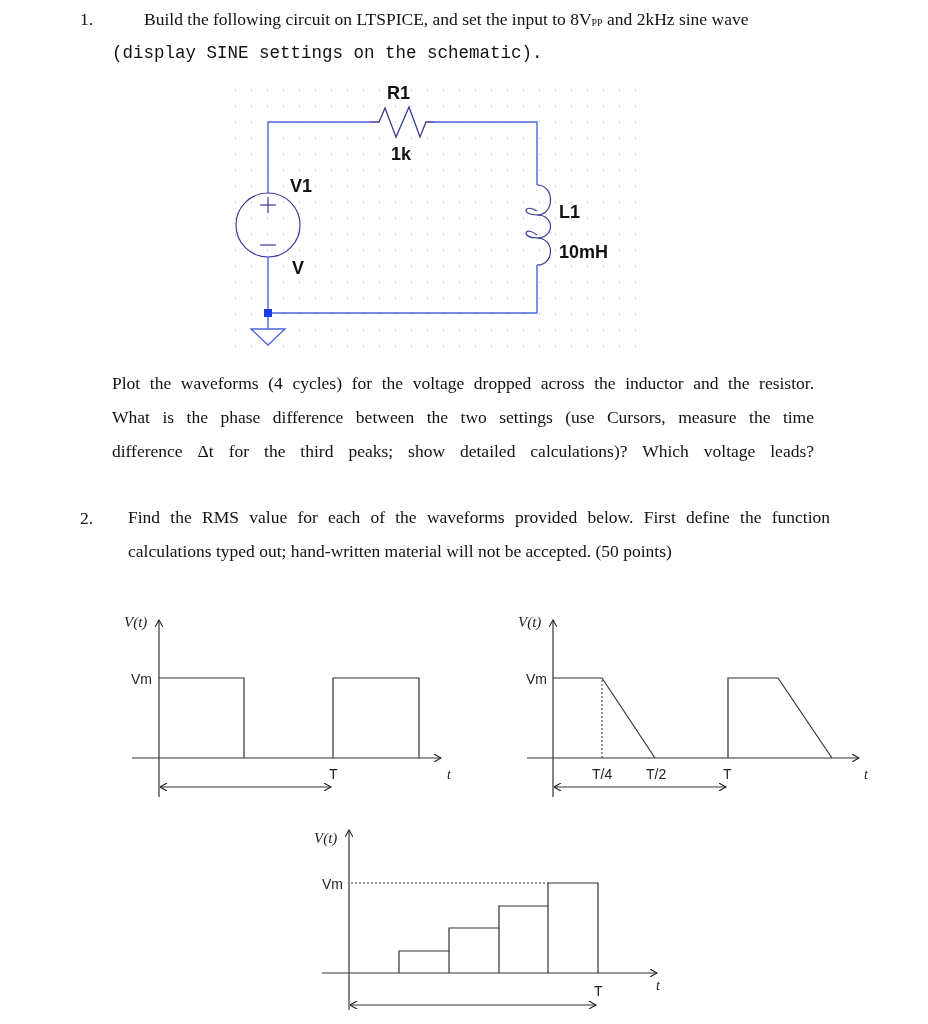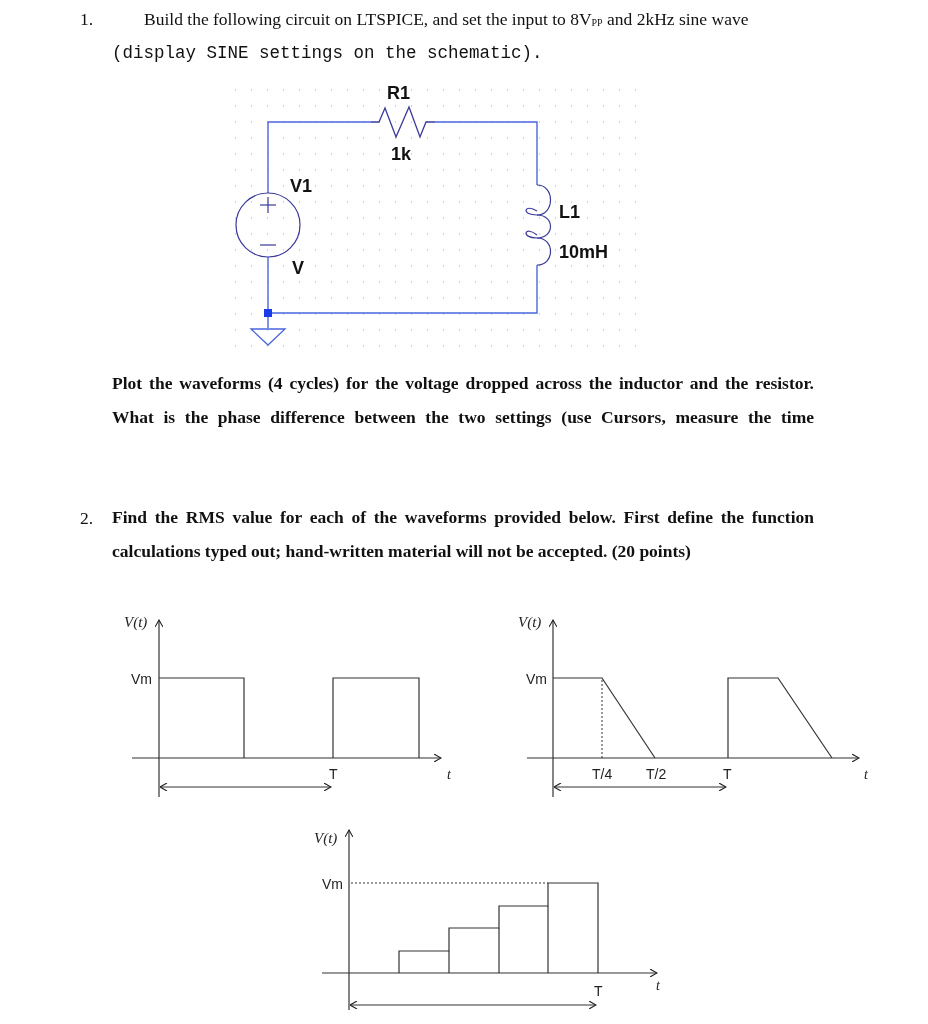--- a/index.html
+++ b/index.html
@@ -1,19 +1,19 @@
 <!DOCTYPE html>
 <html><head>
 <meta charset="utf-8">
 <style>
   html, body { margin: 0; padding: 0; background: #ffffff; }
   body { width: 928px; height: 1024px; position: relative; overflow: hidden;
          font-family: "Liberation Serif", serif; color: #111; }
   .abs { position: absolute; }
-  .para { position: absolute; font-size: 17.5px; line-height: 34px; text-align: justify; font-weight: bold; }
+  .para { position: absolute; font-size: 17.5px; line-height: 34px; text-align: justify; }
   .para .line { display: block; white-space: nowrap; }
   .para .just { text-align: justify; text-align-last: justify; white-space: normal; }
   .num { position: absolute; font-size: 17.5px; }
   sub.pp { font-size: 10px; vertical-align: baseline; position: relative; top: 1px; }
   svg text { font-family: "Liberation Sans", sans-serif; }
   .ital { font-family: "Liberation Serif", serif; font-style: italic; }
 </style>
 </head>
 <body>
 
@@ -59,26 +59,27 @@
   <text x="339" y="143" font-size="18" font-weight="bold" fill="#111">L1</text>
   <text x="339" y="183" font-size="18" font-weight="bold" fill="#111">10mH</text>
 
   <rect x="44" y="234" width="8" height="8" fill="#1a3be8"></rect>
   <polygon points="31,254 65,254 48,270" fill="none" stroke="#4a66e0" stroke-width="1.3"></polygon>
 </svg>
 
 <div class="para" style="left:112px; top:366px; width:702px;">
   <span class="line just">Plot the waveforms (4 cycles) for the voltage dropped across the inductor and the resistor.</span>
   <span class="line just">What is the phase difference between the two settings (use Cursors, measure the time</span>
+  <span class="line just">difference Δt for the third peaks; show detailed calculations)? Which voltage leads?</span>
 </div>
 
 <div class="num" style="left:80px; top:508px;">2.</div>
-<div class="para" style="left:112px; top:500px; width:702px;">
+<div class="para" style="left:128px; top:500px; width:702px;">
   <span class="line just">Find the RMS value for each of the waveforms provided below. First define the function</span>
-  <span class="line">calculations typed out; hand-written material will not be accepted. (20 points)</span>
+  <span class="line">calculations typed out; hand-written material will not be accepted. (50 points)</span>
 </div>
 
 <svg class="abs" style="left:0; top:0;" width="928" height="1024" viewBox="0 0 928 1024" pointer-events="none">
   <defs>
     <marker id="ah" markerWidth="8" markerHeight="8" refX="7" refY="4" orient="auto" markerUnits="userSpaceOnUse">
       <path d="M0,0 L7,4 L0,8" fill="none" stroke="#222" stroke-width="1.1"></path>
     </marker>
     <marker id="ahs" markerWidth="8" markerHeight="8" refX="1" refY="4" orient="auto" markerUnits="userSpaceOnUse">
       <path d="M7,0 L0,4 L7,8" fill="none" stroke="#222" stroke-width="1.1"></path>
     </marker>

